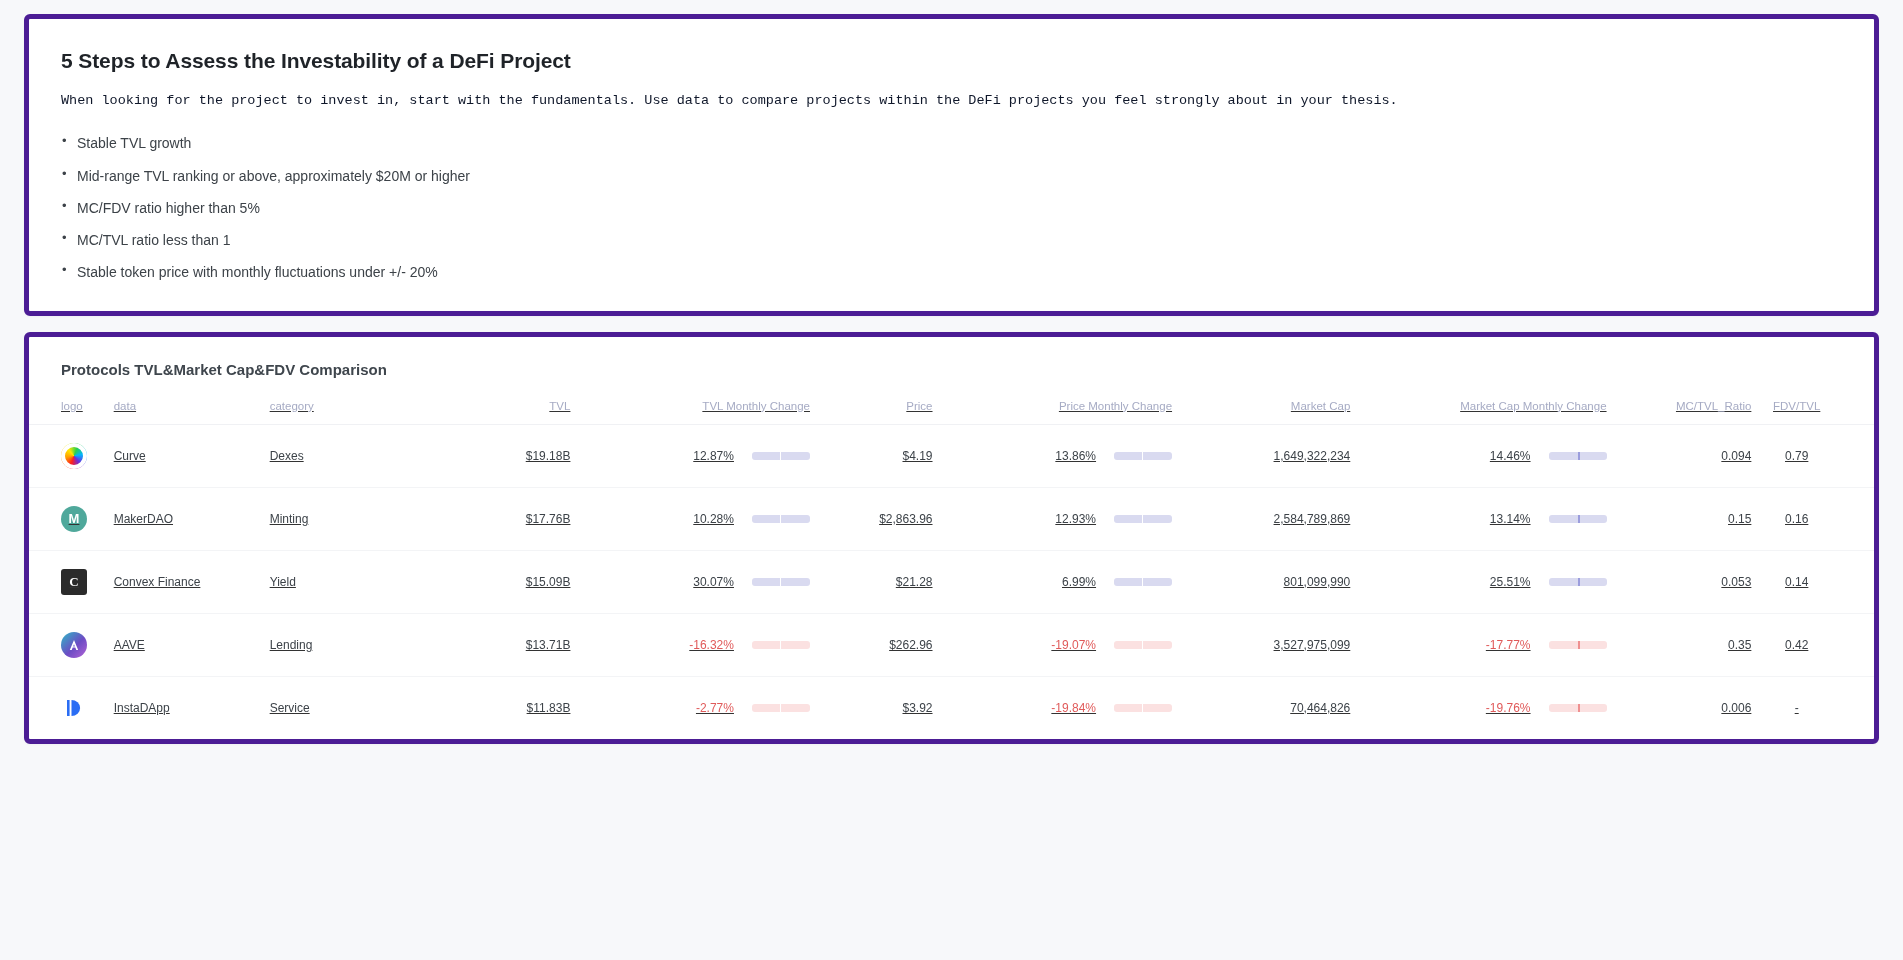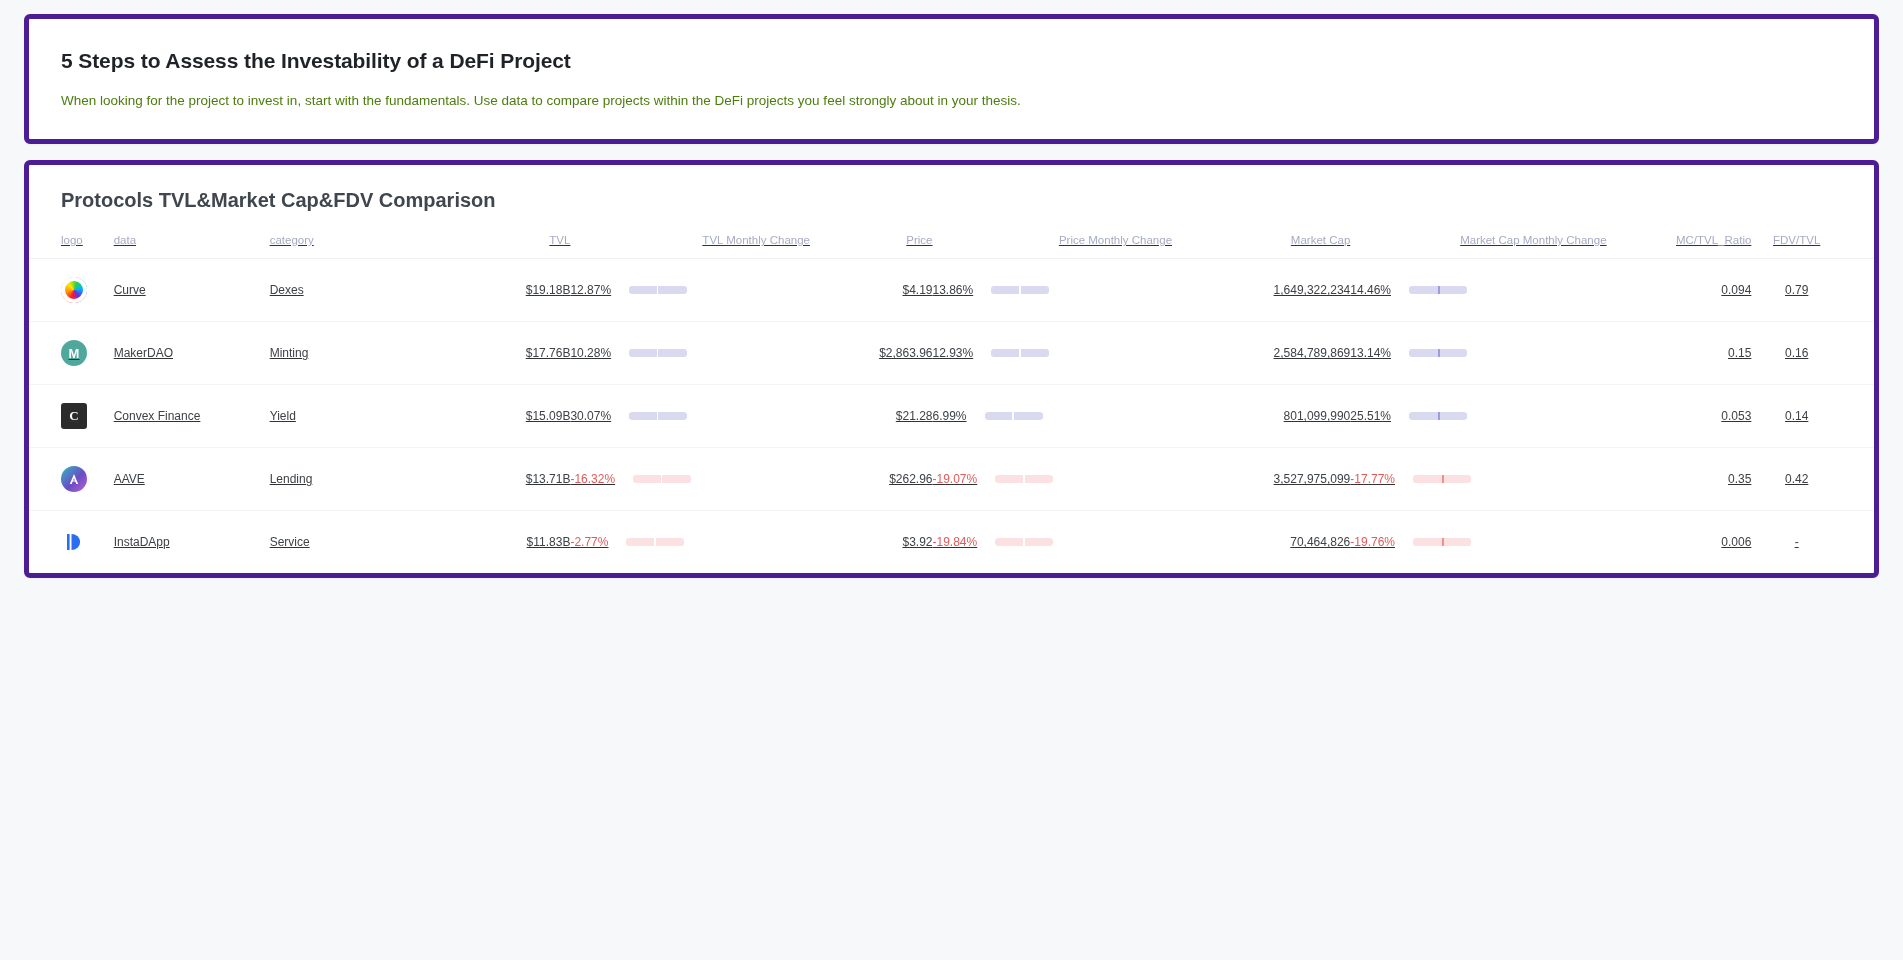--- a/index.html
+++ b/index.html
@@ -30,23 +30,24 @@
   .intro-card { padding: 30px 0 28px 0; }
   .intro-title {
     font-size: 21px;
     font-weight: 700;
     color: #1f2328;
     padding: 0 32px;
     letter-spacing: -0.1px;
   }
   .intro-desc {
     font-size: 13.5px;
-    color: #4d7c0f;
+    color: #0f172a;
     padding: 18px 32px 0 32px;
     line-height: 1.5;
+    font-family: Liberation Mono, monospace;
   }
   .intro-list {
     padding: 22px 32px 0 32px;
     list-style: none;
   }
   .intro-list li {
     font-size: 14px;
     color: #3c4248;
     padding: 0 0 0 16px;
     margin-bottom: 12px;
@@ -59,21 +60,21 @@
     position: absolute;
     left: 1px;
     top: -1px;
     color: #3c4248;
     font-size: 13px;
   }
 
   
   .table-card { margin-top: 16px; padding: 24px 0 0 0; overflow: hidden; }
   .table-title {
-    font-size: 20px;
+    font-size: 15px;
     font-weight: 700;
     color: #3f464d;
     padding: 0 32px 22px 32px;
   }
   table.protocols {
     width: 100%;
     border-collapse: collapse;
     table-layout: fixed;
     text-decoration: underline;
   }
@@ -131,21 +132,21 @@
   .logo-maker { background: #4fa89b; font-family: "Liberation Sans", sans-serif; }
   .logo-convex {
     background: #2b2b2b; border-radius: 3px;
     font-family: "Liberation Serif", serif;
   }
   .logo-aave { background: linear-gradient(135deg,#2ebac6 0%,#6c4cc4 55%,#b364d6 100%); }
   .logo-insta { background: #ffffff; }
   .logo-insta svg { display: block; }
 
   
-  .change-cell { display: flex; align-items: center; justify-content: flex-start; gap: 18px; }
+  .change-cell { display: flex; align-items: center; justify-content: flex-end; gap: 18px; }
   .change-val { font-size: 12px; }
   .change-val.pos { color: #3c4248; }
   .change-val.neg { color: #e05a5a; }
   .minibar {
     width: 58px; height: 8px; border-radius: 3px;
     position: relative; overflow: hidden; flex: none;
   }
   .minibar.pos { background: #d9daf0; }
   .minibar.neg { background: #fbe1e1; }
   .minibar .tick {
@@ -157,20 +158,27 @@
   .minibar.neg.thintick .tick { background: #ef9090; width: 2px; }
 </style>
 </head>
 <body>
 
 <div class="page">
 
   <section class="card intro-card">
     <h1 class="intro-title">5 Steps to Assess the Investability of a DeFi Project</h1>
     <p class="intro-desc">When looking for the project to invest in, start with the fundamentals. Use data to compare projects within the DeFi projects you feel strongly about in your thesis.</p>
+    <ul class="intro-list">
+        <li>Stable TVL growth</li>
+        <li>Mid-range TVL ranking or above, approximately $20M or higher</li>
+        <li>MC/FDV ratio higher than 5%</li>
+        <li>MC/TVL ratio less than 1</li>
+        <li>Stable token price with monthly fluctuations under +/- 20%</li>
+      </ul>
   </section>
 
   <section class="card table-card">
     <h2 class="table-title">Protocols TVL&amp;Market Cap&amp;FDV Comparison</h2>
     <table class="protocols">
       <thead>
         <tr>
           <th class="col-logo">logo</th>
           <th class="col-name">data</th>
           <th class="col-cat">category</th>

